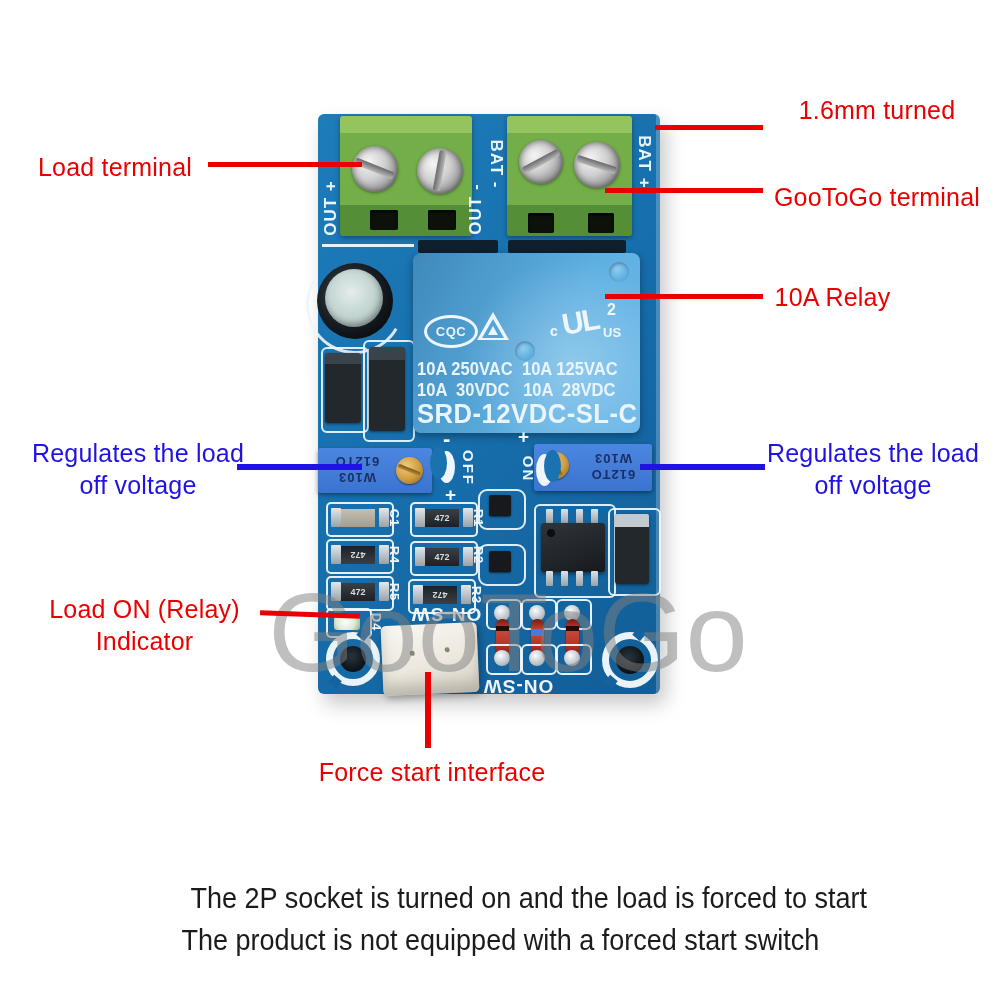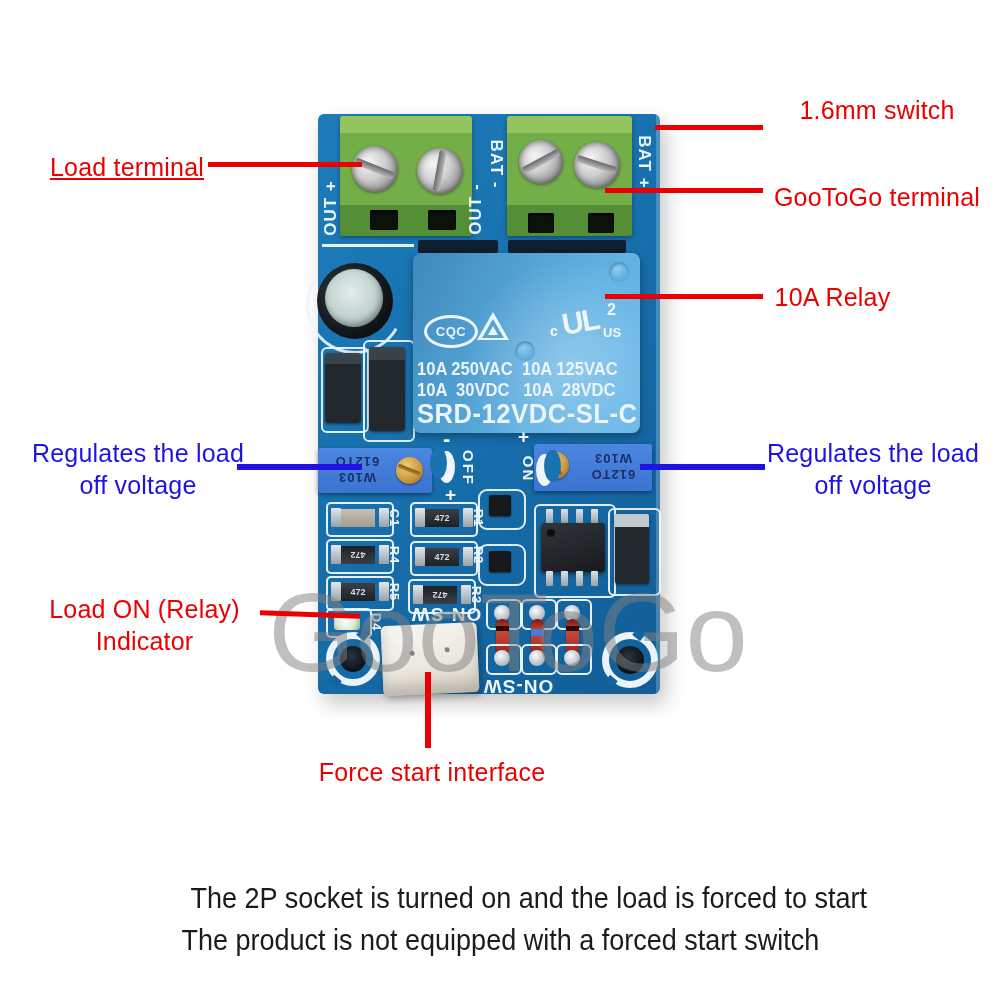--- a/index.html
+++ b/index.html
@@ -314,23 +314,23 @@
 
   <div class="lineH" style="left:208px;top:162px;width:154px;"></div>
   <div class="lineH" style="left:655px;top:125px;width:108px;"></div>
   <div class="lineH" style="left:605px;top:188px;width:158px;"></div>
   <div class="lineH" style="left:605px;top:294px;width:158px;"></div>
   <div class="lineHb" style="left:237px;top:464px;width:125px;"></div>
   <div class="lineHb" style="left:640px;top:464px;width:125px;"></div>
   <div class="lineH" style="left:260px;top:612px;width:100px;transform:rotate(2deg);"></div>
   <div class="lineV" style="left:425px;top:672px;height:76px;"></div>
 
-  <div class="lbl red" style="left:36px;top:151px;width:182px;text-decoration:underline;">Load terminal</div>
+  <div class="lbl red" style="left:24px;top:151px;width:182px;">Load terminal</div>
   <div class="lbl red" style="left:758px;top:94px;width:238px;">
-    <div>1.6mm switch</div>
+    <div>1.6mm turned</div>
   </div>
   <div class="lbl red" style="left:762px;top:181px;width:230px;">GooToGo terminal</div>
   <div class="lbl red" style="left:765px;top:281px;width:135px;">10A Relay</div>
   <div class="lbl blue" style="left:12px;top:437px;width:252px;">
     <div>Regulates the load</div>
     <div>off voltage</div>
   </div>
   <div class="lbl blue" style="left:748px;top:437px;width:250px;">
     <div>Regulates the load</div>
     <div>off voltage</div>

